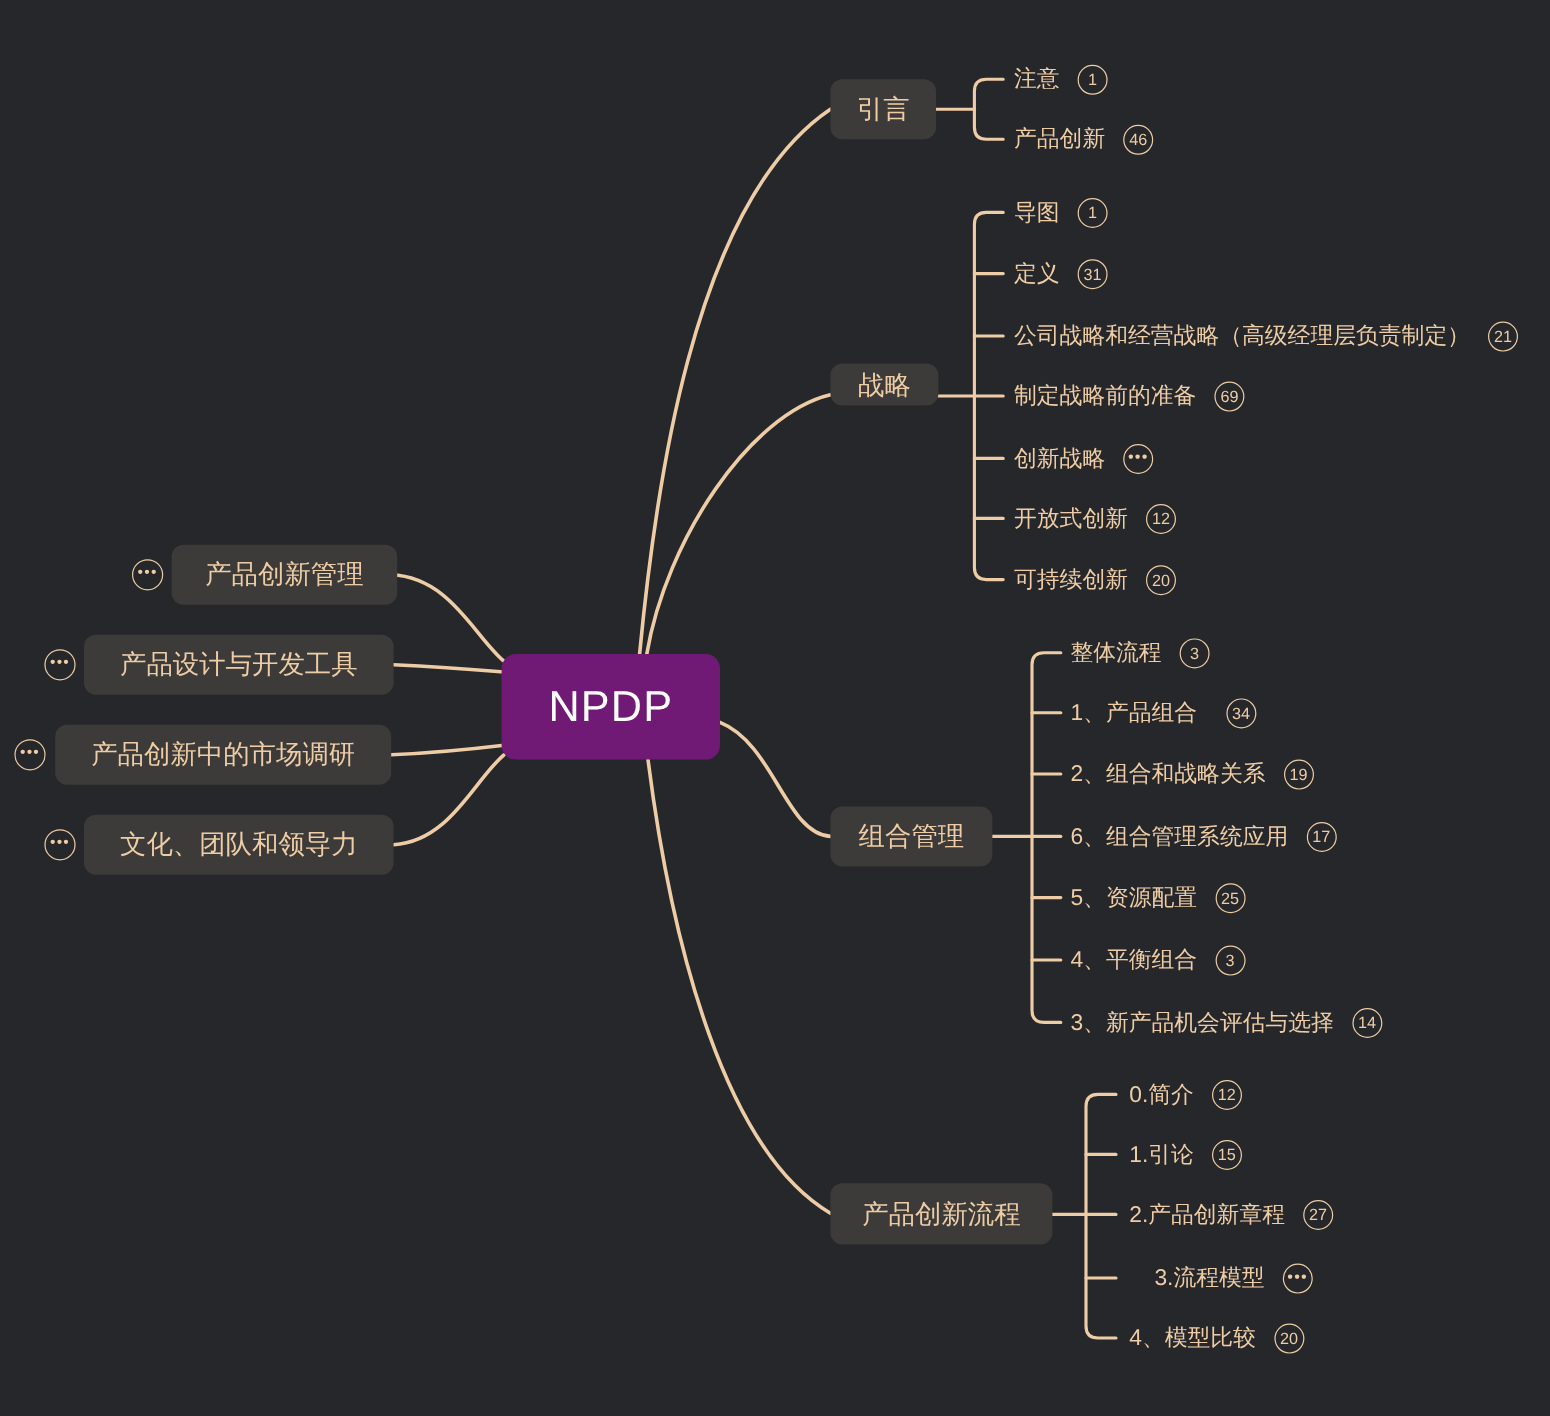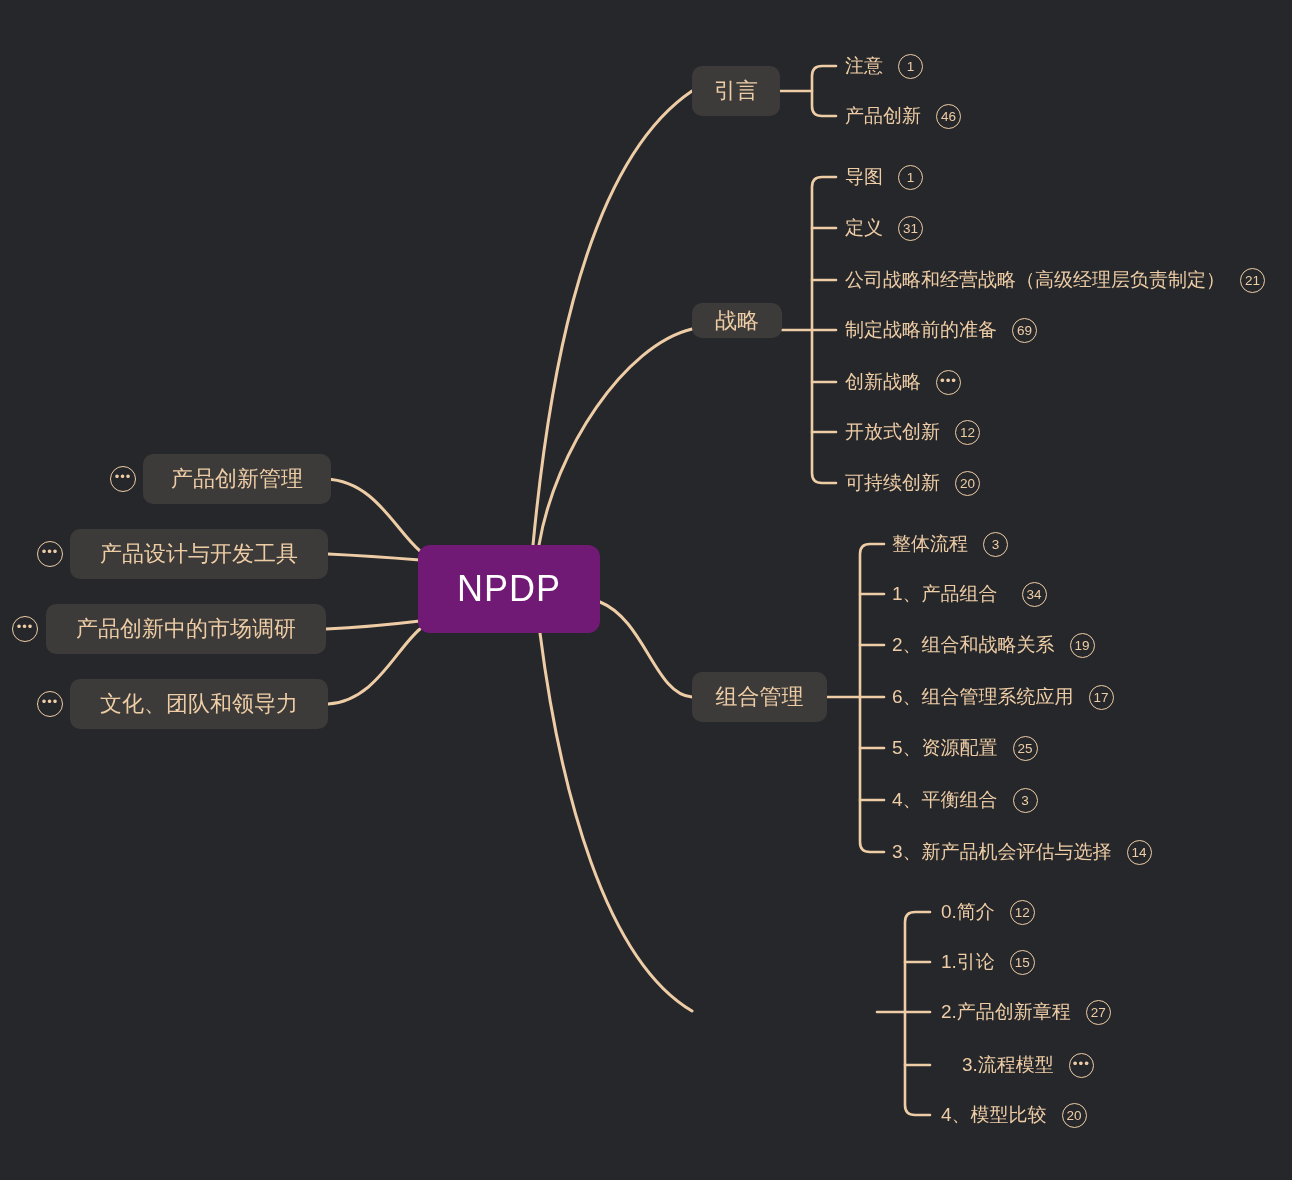--- a/index.html
+++ b/index.html
@@ -136,20 +136,21 @@
 
   <div class="collapse-circle" style="left:12px; top:616px;">•••</div>
   <div class="topic-box" style="left:46px; top:604px; width:280px; height:50px;">产品创新中的市场调研</div>
 
   <div class="collapse-circle" style="left:37px; top:691px;">•••</div>
   <div class="topic-box" style="left:70px; top:679px; width:258px; height:50px;">文化、团队和领导力</div>
 
   <div class="topic-box" style="left:692px; top:66px; width:88px; height:50px;">引言</div>
   <div class="topic-box" style="left:692px; top:303px; width:90px; height:35px;">战略</div>
   <div class="topic-box" style="left:692px; top:672px; width:135px; height:50px;">组合管理</div>
+  <div class="topic-box" style="left:692px; top:986px; width:185px; height:51px;">产品创新流程</div>
 
   <div class="sub-row" style="left:845px; top:51px;">
     <span>注意</span>
     <span class="badge">1</span>
   </div>
   <div class="sub-row" style="left:845px; top:101px;">
     <span>产品创新</span>
     <span class="badge">46</span>
   </div>
 

